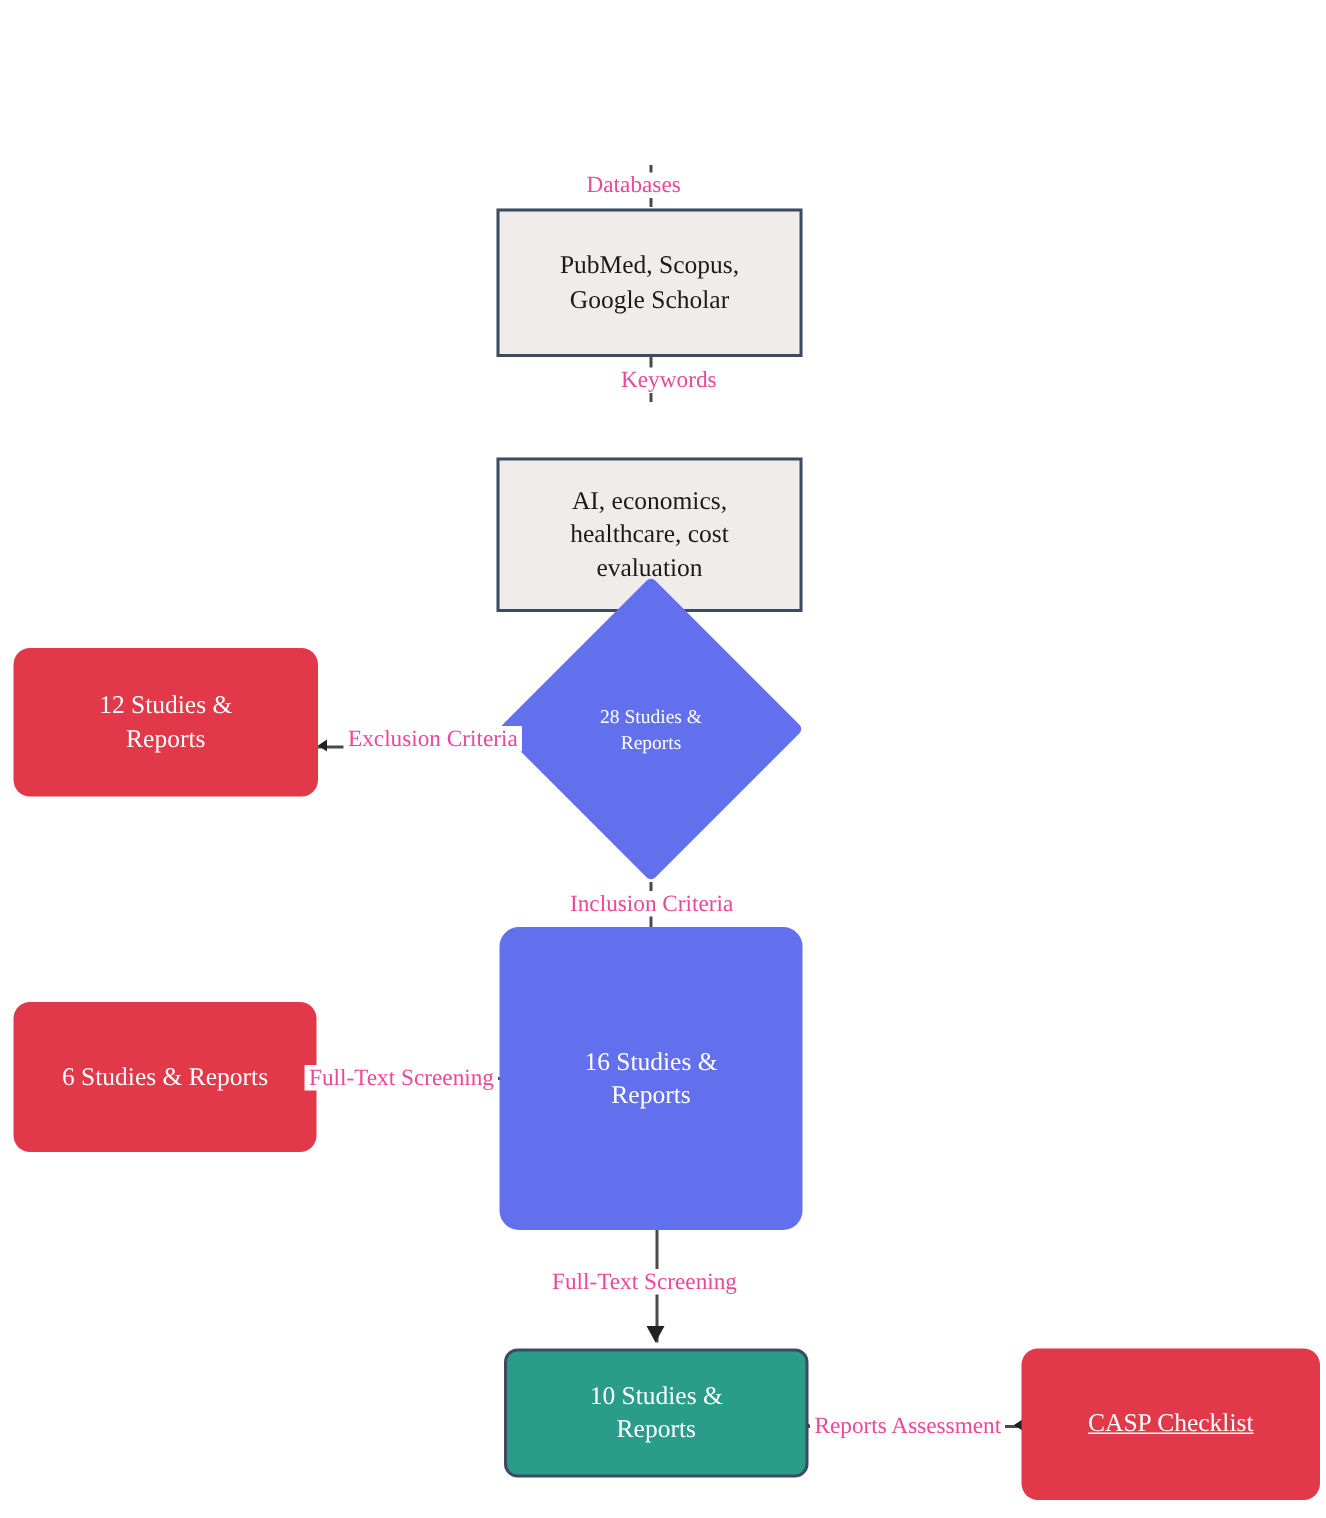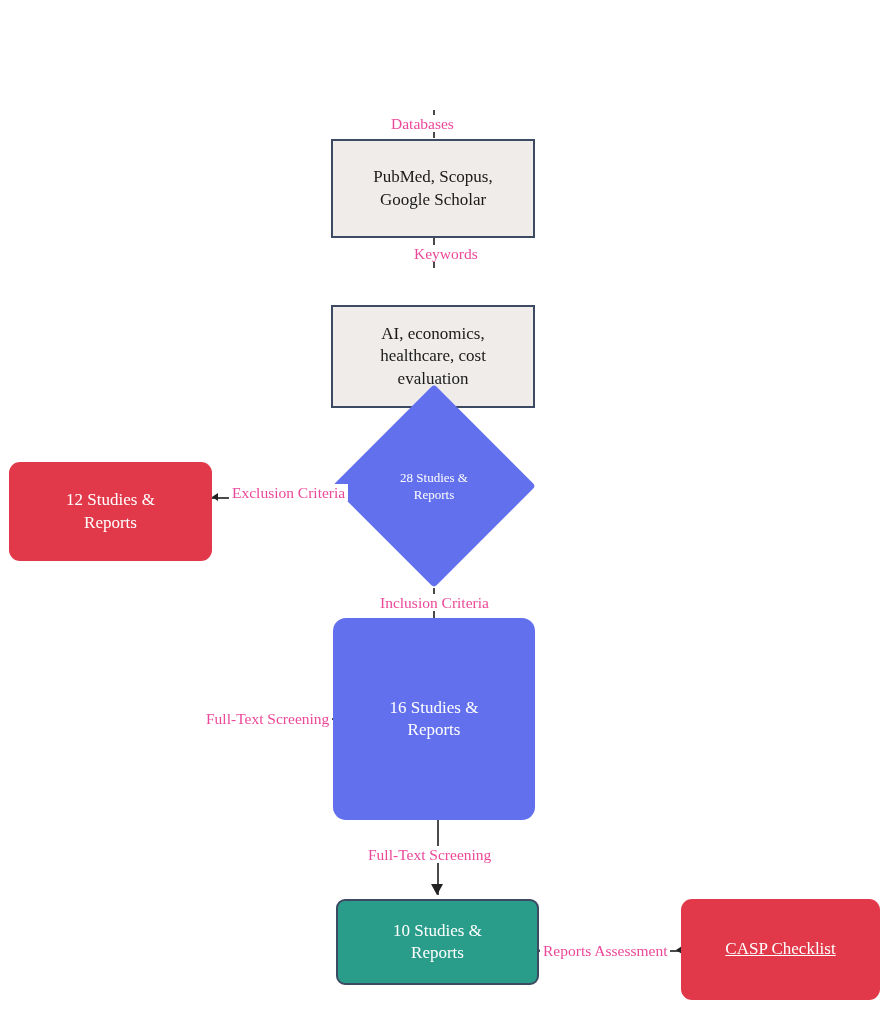--- a/index.html
+++ b/index.html
@@ -169,30 +169,33 @@
 healthcare, cost
 evaluation</span>
   </div>
 
   <div class="node node-diamond" style="left:362px; top:414px; width:144px; height:144px;">
     <div class="diamond-shape"></div>
     <span class="lbl">28 Studies &amp;
 Reports</span>
   </div>
 
-  <div class="node node-red" style="left:9px; top:462px; width:203px; height:99px;">
+  <div class="node node-red" style="left:9px; top:432px; width:203px; height:99px;">
     <span class="lbl">12 Studies &amp;
 Reports</span>
   </div>
 
   <div class="node node-blue-square" style="left:333px; top:618px; width:202px; height:202px;">
     <span class="lbl">16 Studies &amp;
 Reports</span>
   </div>
 
+  <div class="node node-red" style="left:9px; top:668px; width:202px; height:100px;">
+    <span class="lbl">6 Studies &amp; Reports</span>
+  </div>
 
   <div class="node node-teal-bordered" style="left:336px; top:899px; width:203px; height:86px;">
     <span class="lbl">10 Studies &amp;
 Reports</span>
   </div>
 
   <div class="node node-red" style="left:681px; top:899px; width:199px; height:101px;text-decoration:underline;">
     <span class="lbl">CASP Checklist</span>
   </div>
 

